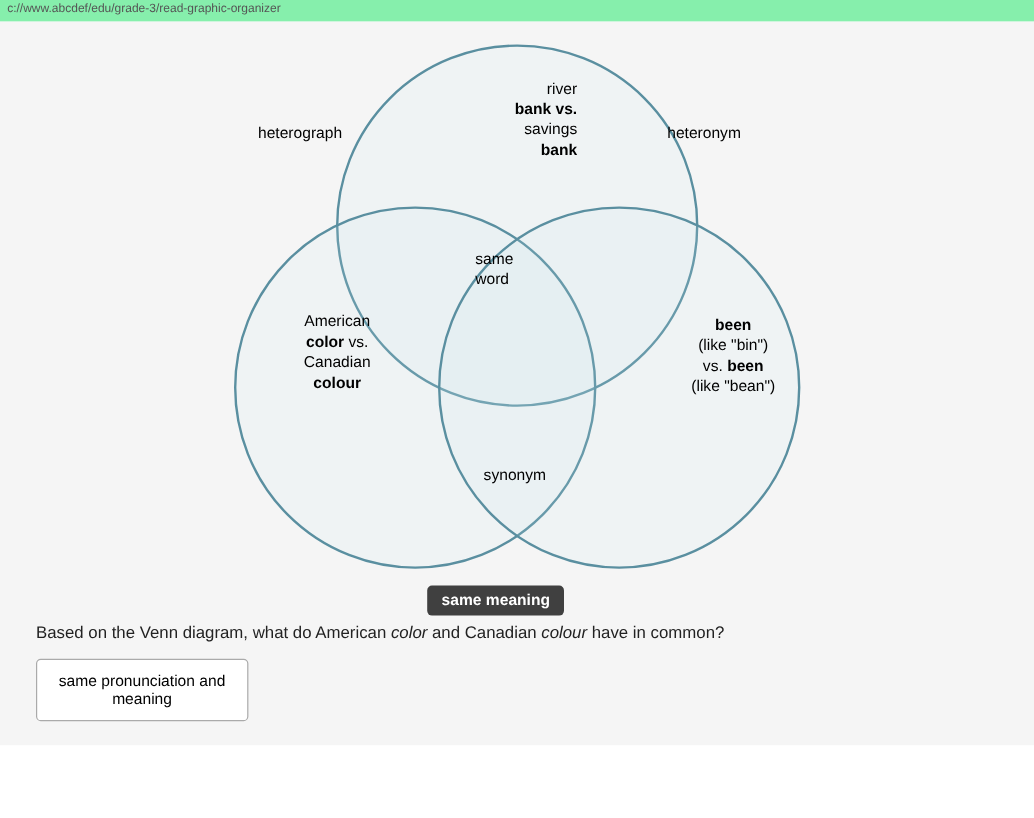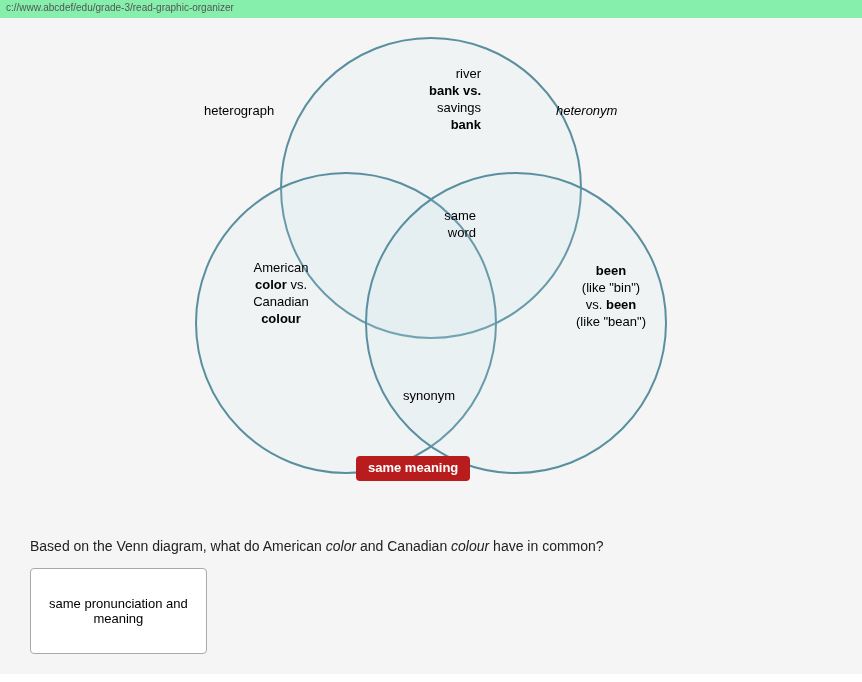--- a/index.html
+++ b/index.html
@@ -49,21 +49,21 @@
 
     .label {
       position: absolute;
       text-align: center;
       line-height: 1.3;
       font-size: 13px;
     }
 
     
     .question-section {
-      margin-top: 30px;
+      margin-top: 11px;
       padding: 0 10px;
     }
 
     .question-text {
       font-size: 14px;
       color: #222;
       margin-bottom: 14px;
     }
 
     .question-text em {
@@ -73,35 +73,36 @@
     .answer-options {
       display: flex;
       gap: 12px;
       justify-content: flex-start;
     }
 
     .answer-btn {
       border: 1.5px solid #aaa;
       background: #fff;
       border-radius: 4px;
-      padding: 27px 18px;
+      padding: 10px 18px;
       font-size: 13px;
       cursor: pointer;
       text-align: center;
       min-width: 130px;
     }
 
     .same-meaning-badge {
       display: inline-block;
-      background: #b91c1c;
+      background: #404040;
       color: #fff;
       border-radius: 4px;
       padding: 4px 12px;
       font-size: 13px;
       font-weight: bold;
+      margin-top: 32px;
     }
   </style>
 </head>
 <body>
 
 <div class="top-bar">
   <span>c://www.abcdef/edu/grade-3/read-graphic-organizer</span>
 </div>
 
 <div class="content-area">
@@ -119,29 +120,29 @@
 
     <div class="venn-labels">
 
       <div class="label" style="top:38px; left:270px; width:120px; font-size:13px; text-align:right;">
         <span>river</span><br>
         <span><strong>bank vs.</strong></span><br>
         <span>savings</span><br>
         <span><strong>bank</strong></span>
       </div>
 
-      <div class="label" style="top:75px; left:113px; font-size:13px;">
+      <div class="label" style="top:75px; left:124px; font-size:13px;">
         <span>heterograph</span>
       </div>
 
-      <div class="label" style="top:75px; left:465px; font-size:13px;font-style:italic;">
+      <div class="label" style="top:75px; left:465px; font-size:13px;">
         <span>heteronym</span>
       </div>
 
-      <div class="label" style="top:180px; left:305px; width:80px; text-align:right; font-size:13px;">
+      <div class="label" style="top:180px; left:305px; width:80px; text-align:left; font-size:13px;">
         <span>same<br>word</span>
       </div>
 
       <div class="label" style="top:232px; left:130px; width:120px; font-size:13px;">
         <span>American<br><strong>color</strong> vs.<br>Canadian<br><strong>colour</strong></span>
       </div>
 
       <div class="label" style="top:235px; left:455px; width:130px; font-size:13px;text-align:center;">
         <span><strong>been</strong><br>(like "bin")<br>vs. <strong>been</strong><br>(like "bean")</span>
       </div>

